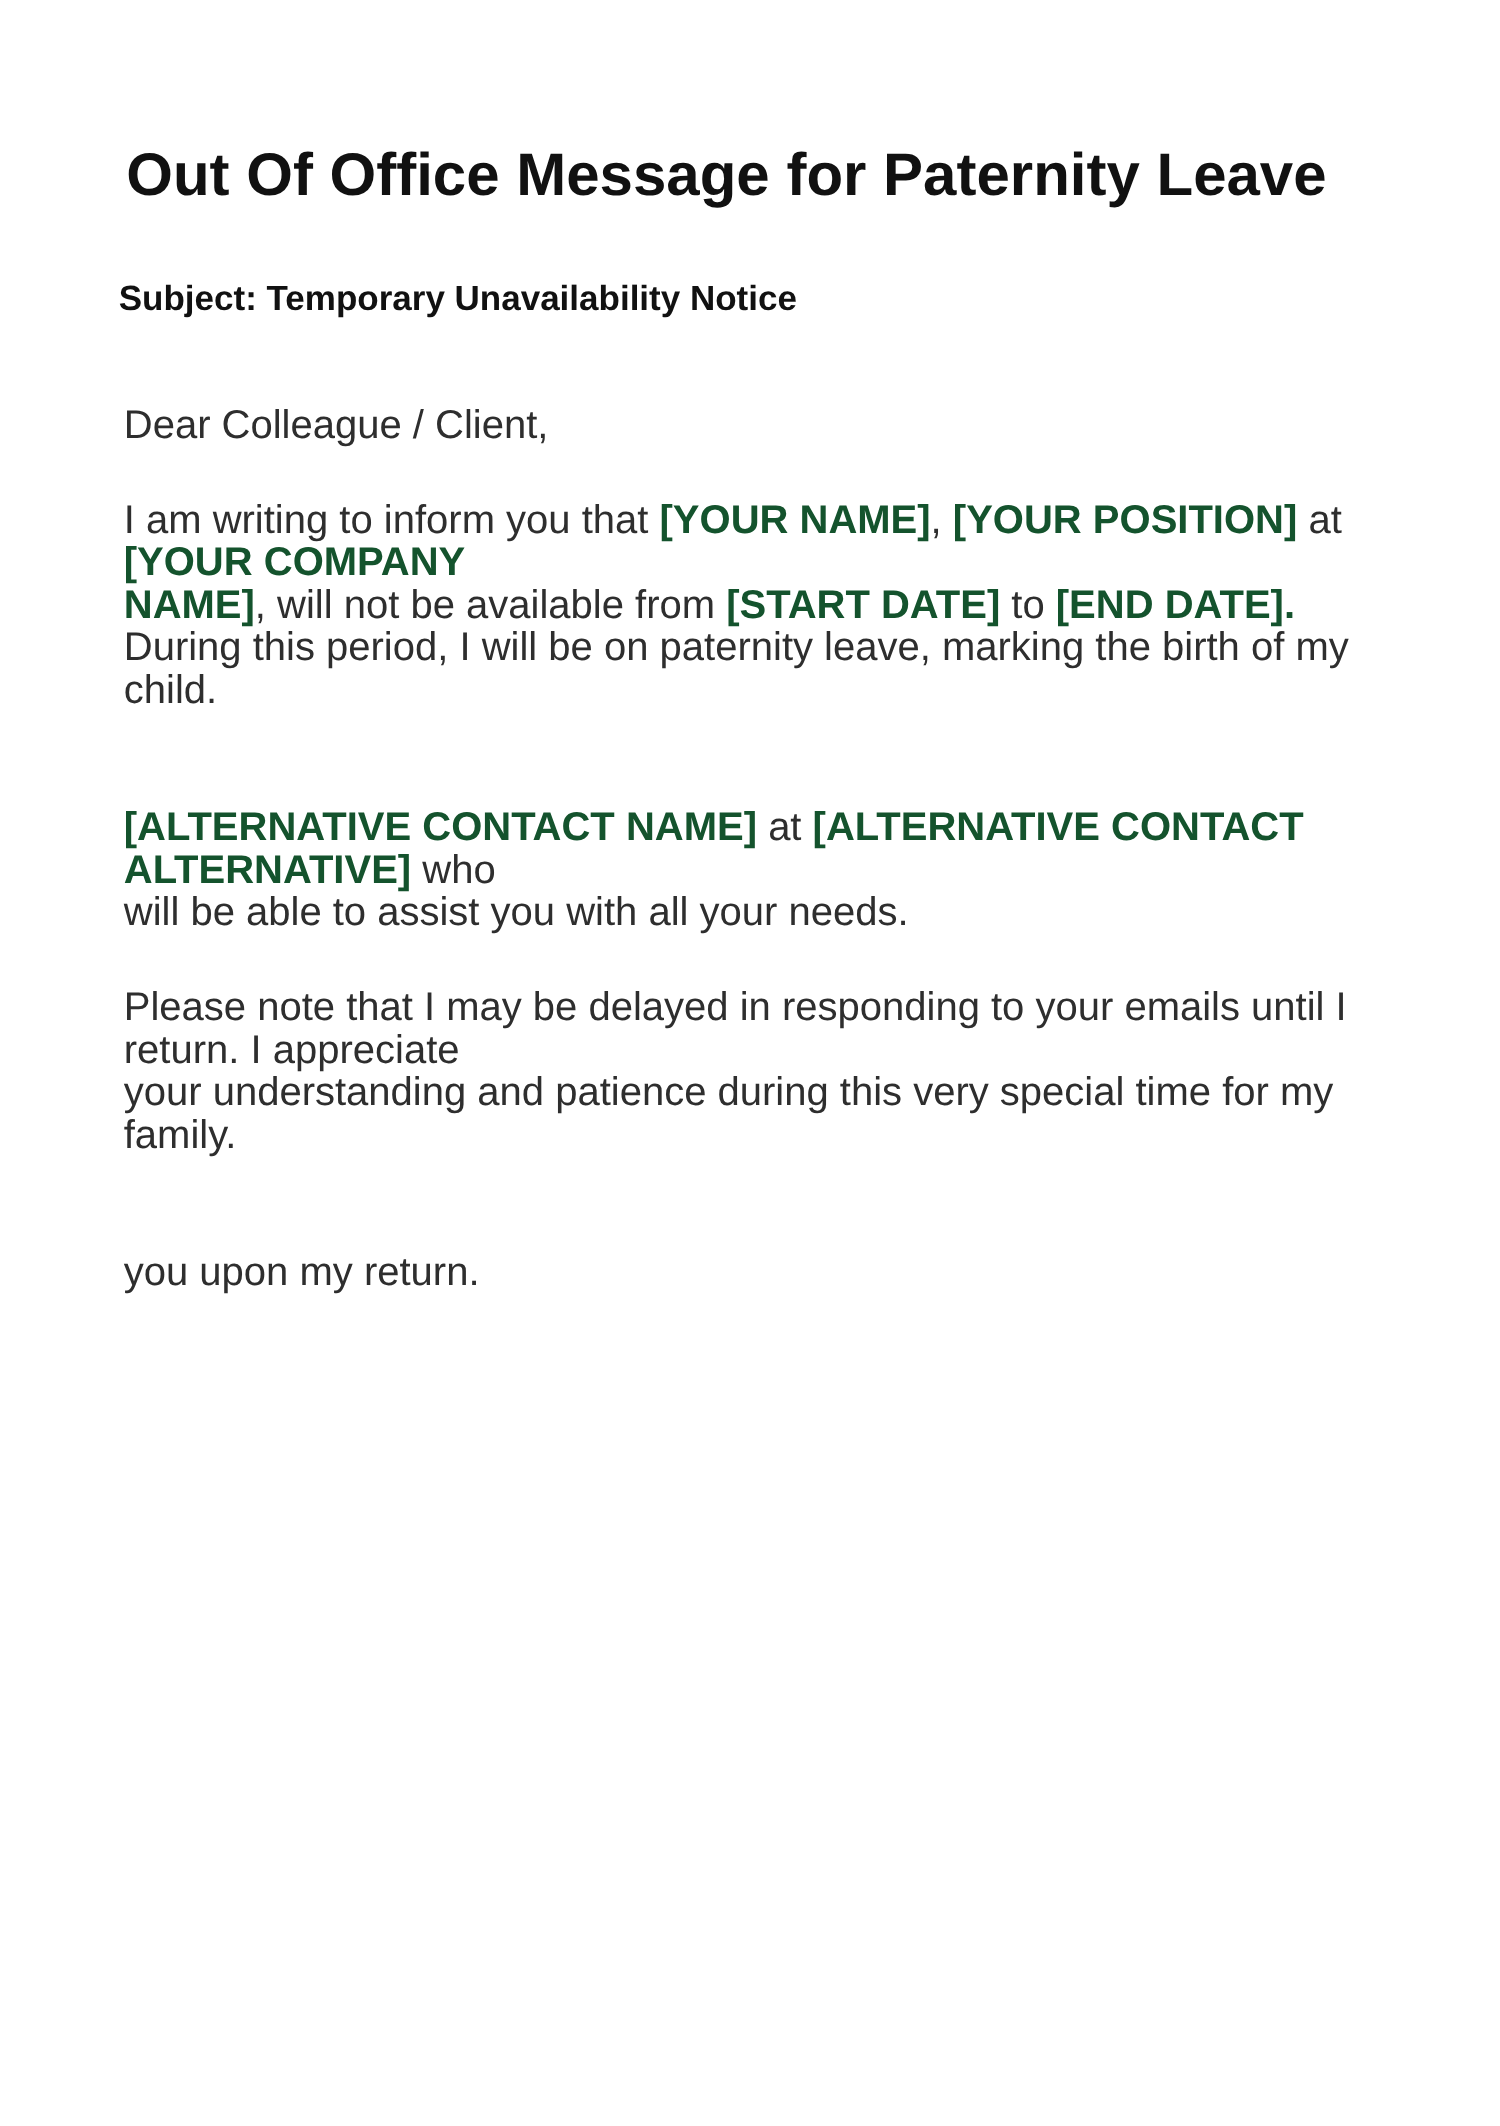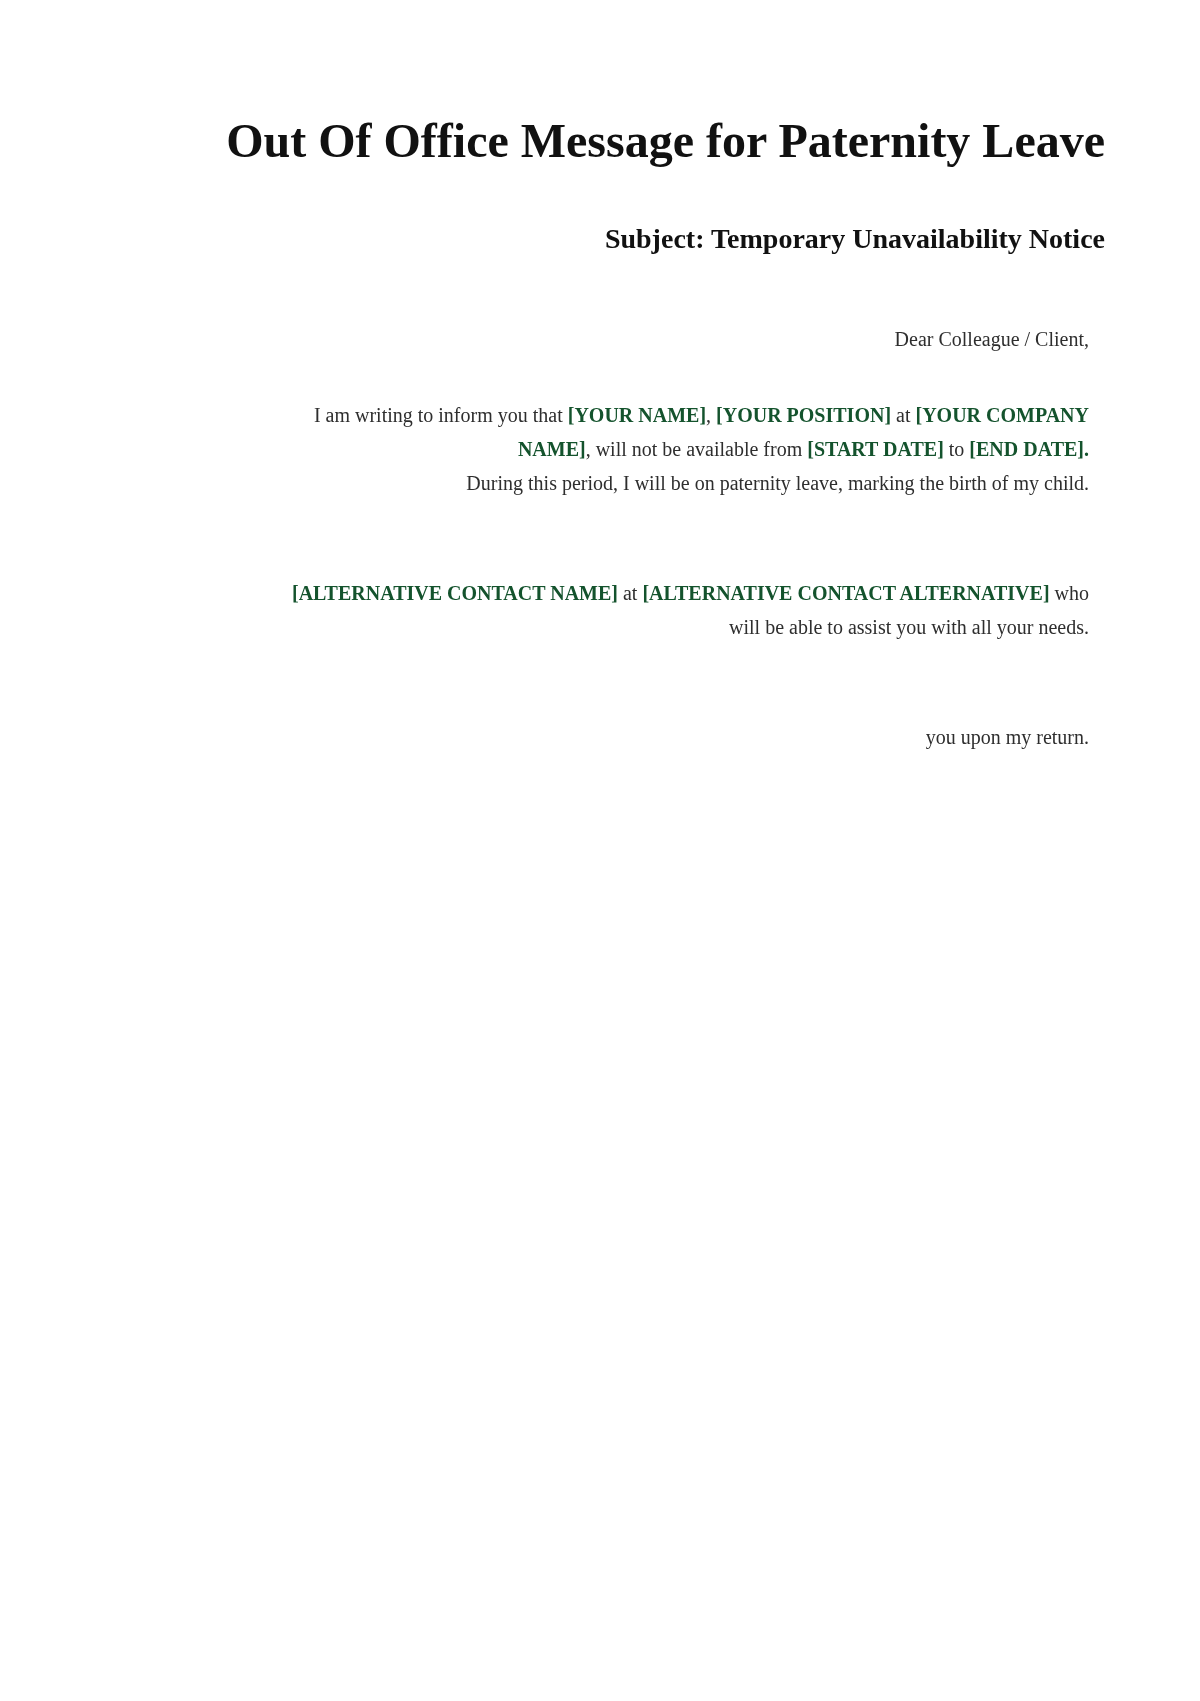--- a/index.html
+++ b/index.html
@@ -7,47 +7,46 @@
     padding: 0;
     background: #ffffff;
   }
   .page {
     position: relative;
     width: 1200px;
     height: 1701px;
     box-sizing: border-box;
     background: #ffffff;
     padding: 113px 95px 60px 95px;
-    font-family: Liberation Serif, serif;
+    font-family: Liberation Sans, sans-serif;
     color: #2e2e2e;
     overflow: hidden;
-    text-align: right;
   }
   .doc-title {
     font-size: 48px;
     line-height: 56px;
     font-weight: 700;
     color: #111111;
     margin: 0 0 0 6px;
     letter-spacing: 0;
   }
   .doc-subject {
     font-size: 28px;
     line-height: 44px;
     font-weight: 700;
     color: #111111;
     margin: 48px 0 0 0;
   }
   .salutation,
   .para {
-    font-size: 20px;
+    font-size: 32px;
     line-height: 34px;
     font-weight: 400;
     color: #2e2e2e;
-    margin: 16px;
+    margin: 4px;
   }
   .salutation { margin-top: 61px; }
   .para { margin-top: 42px; }
   .para strong {
     font-weight: 700;
     color: #14532d;
   }
 </style>
 </head>
 <body>
@@ -56,16 +55,17 @@
   <h1 class="doc-title">Out Of Office Message for Paternity Leave</h1>
 
   <h2 class="doc-subject">Subject: Temporary Unavailability Notice</h2>
 
   <p class="salutation">Dear Colleague / Client,</p>
 
   <p class="para"><span>I am writing to inform you that </span><strong>[YOUR NAME]</strong><span>, </span><strong>[YOUR POSITION]</strong><span> at </span><strong>[YOUR COMPANY</strong><br><strong>NAME]</strong><span>, will not be available from </span><strong>[START DATE]</strong><span> to </span><strong>[END DATE]</strong><strong>.</strong><br><span>During this period, I will be on paternity leave, marking the birth of my child.</span></p>
 
   <p class="para"><br><strong>[ALTERNATIVE CONTACT NAME]</strong><span> at </span><strong>[ALTERNATIVE CONTACT ALTERNATIVE]</strong><span> who</span><br><span>will be able to assist you with all your needs.</span></p>
 
+  <p class="para"><span>Please note that I may be delayed in responding to your emails until I return. I appreciate</span><br><span>your understanding and patience during this very special time for my family.</span></p>
 
   <p class="para"><br><span>you upon my return.</span></p>
 
 </div>
 
 </body></html>

